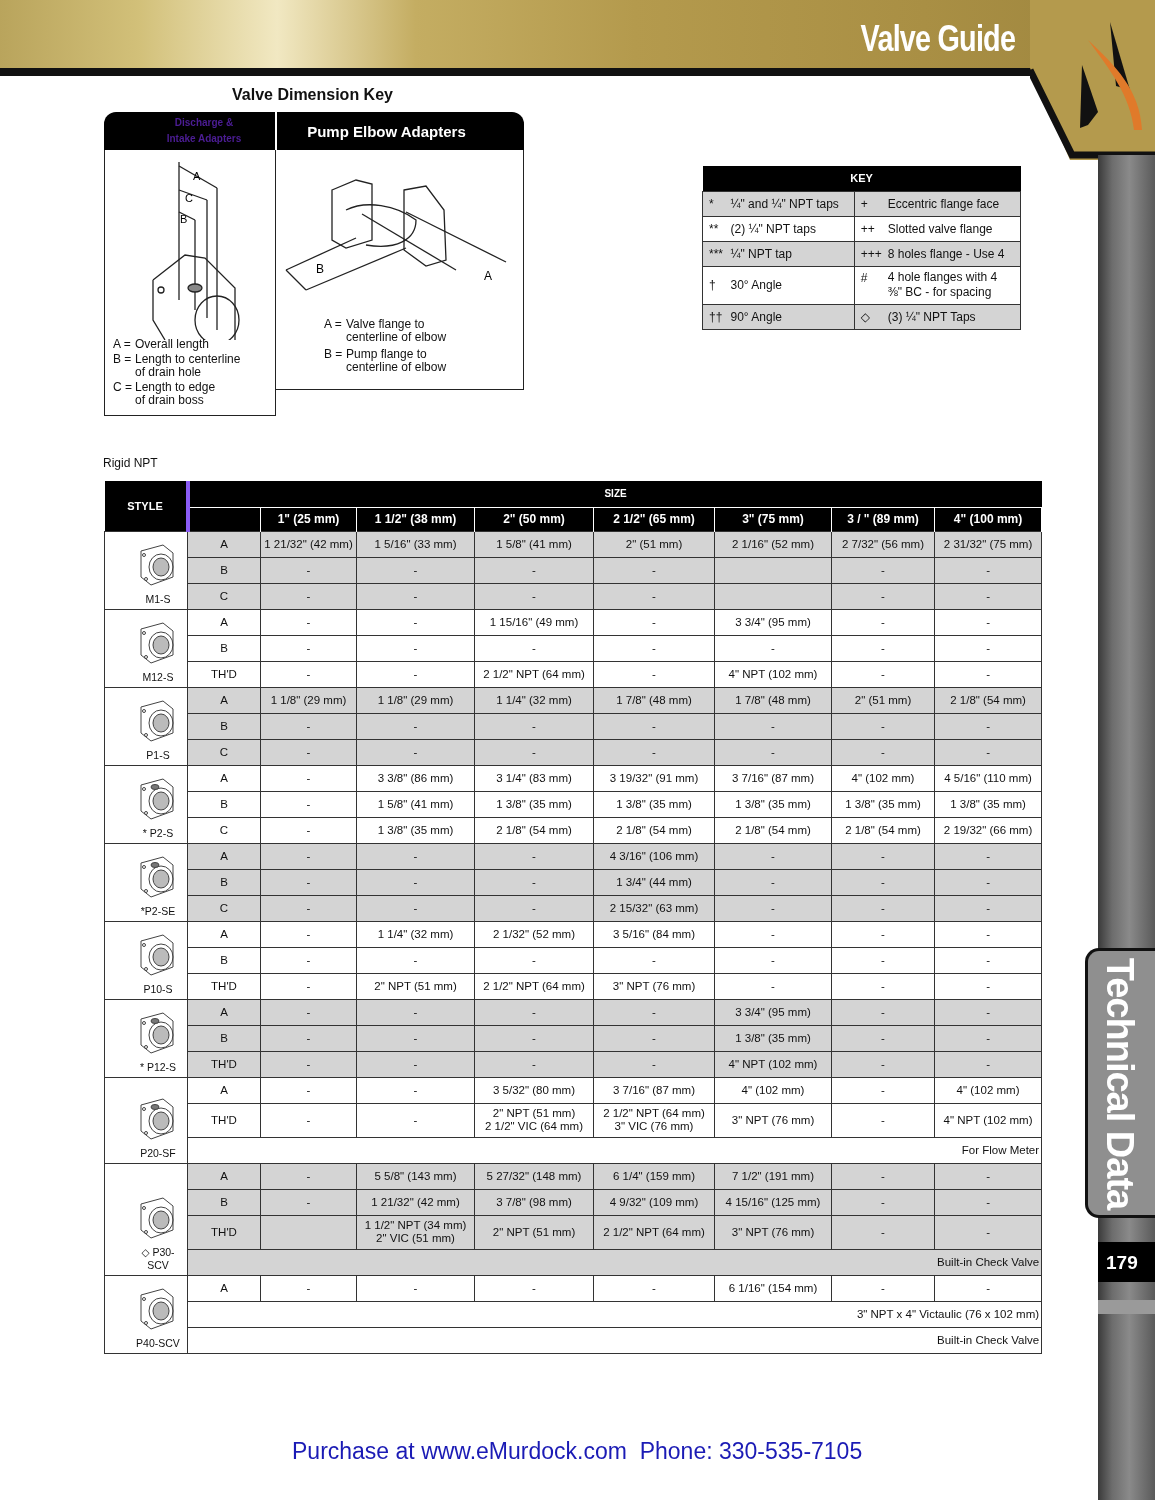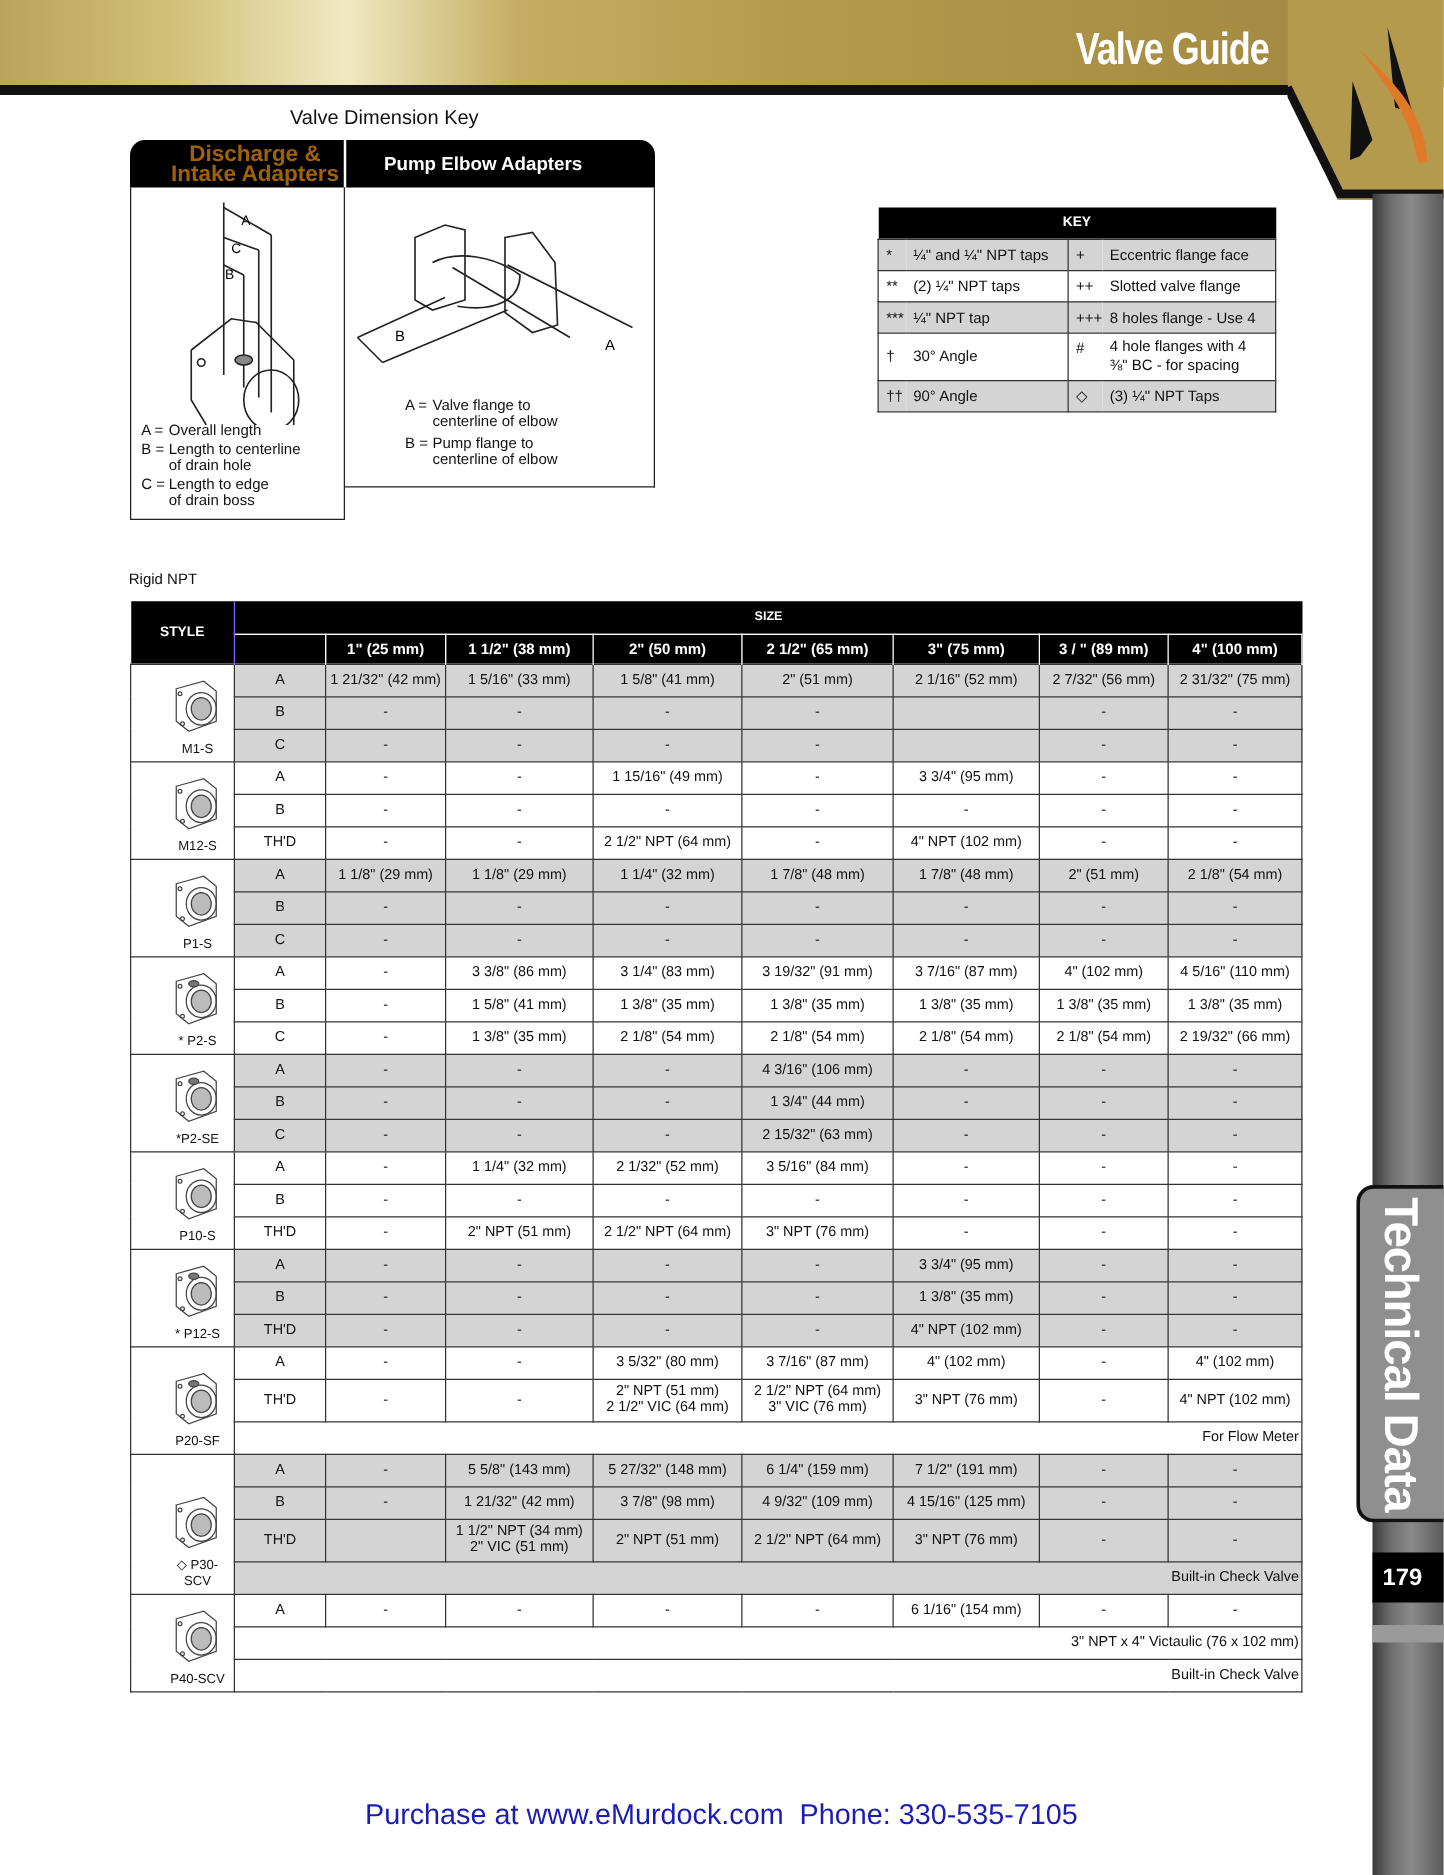--- a/index.html
+++ b/index.html
@@ -46,32 +46,32 @@
   }
   .page-num {
     position: absolute; left: 1106px; top: 1252px; color: #fff; font-weight: bold; font-size: 19px;
   }
   .sidebar-stripe {
     position: absolute; left: 1098px; top: 1300px; width: 57px; height: 14px; background: #9a9a9a;
   }
 
   
   .dim-title {
-    position: absolute; left: 232px; top: 86px; font-weight: normal; font-size: 16px; color: #111;
+    position: absolute; left: 232px; top: 86px; font-weight: bold; font-size: 16px; color: #111;
   }
   .dim-box {
     position: absolute; left: 104px; top: 112px; width: 420px; height: 304px;
   }
   .dim-head {
     position: absolute; left: 0; top: 0; width: 420px; height: 38px; background: #000;
     border-radius: 12px 12px 0 0;
   }
   .dim-head-left {
     position: absolute; left: 0; top: 3px; width: 200px; text-align: center;
-    color: #a16207; font-weight: bold; font-size: 18px; line-height: 16px;
+    color: #4c1d95; font-weight: bold; font-size: 10px; line-height: 16px;
   }
   .dim-head-right {
     position: absolute; left: 173px; top: 11px; width: 219px; text-align: center;
     color: #fff; font-weight: bold; font-size: 15px;
   }
   .dim-head-sep { position: absolute; left: 171px; top: 0; width: 2px; height: 38px; background: #fff; }
   .dim-left-panel {
     position: absolute; left: 0; top: 38px; width: 172px; height: 266px;
     border: 1px solid #222; border-top: none;
   }
@@ -97,21 +97,21 @@
   .key-table td.sym { width: 22px; padding: 0 0 0 6px; border-right: none; }
   .key-table td.txt { border-left: none; }
 
   
   .section-title { position: absolute; left: 103px; top: 456px; font-size: 12px; color: #111; }
   .main-table {
     position: absolute; left: 104px; top: 481px; width: 937px; border-collapse: collapse;
     font-size: 11.5px; table-layout: fixed;
   }
   .main-table th { background: #000; color: #fff; font-weight: bold; }
-  .main-table th.style-h { font-size: 11px; width: 83px; border-right: 1px solid #8b5cf6; }
+  .main-table th.style-h { font-size: 11px; width: 83px; border-right: 4px solid #8b5cf6; }
   .main-table th.size-h { font-size: 10px; height: 26px; text-align: left; padding-left: 498px; }
   .main-table th.col-h { font-size: 12px; height: 24px; border: 1px solid #fff; border-bottom: none; }
   .main-table td {
     border: 1px solid #333; text-align: center; vertical-align: middle; height: 26px; line-height: 13px;
     padding: 0 2px;
   }
   .main-table tr.g td.d { background: #d4d4d4; }
   .main-table td.img-cell { background: #fff; vertical-align: bottom; padding-bottom: 3px; font-size: 10.5px; padding-left: 26px; }
   .main-table td.dim { font-size: 11.5px; }
   .main-table tr.tall td { height: 34px; }

